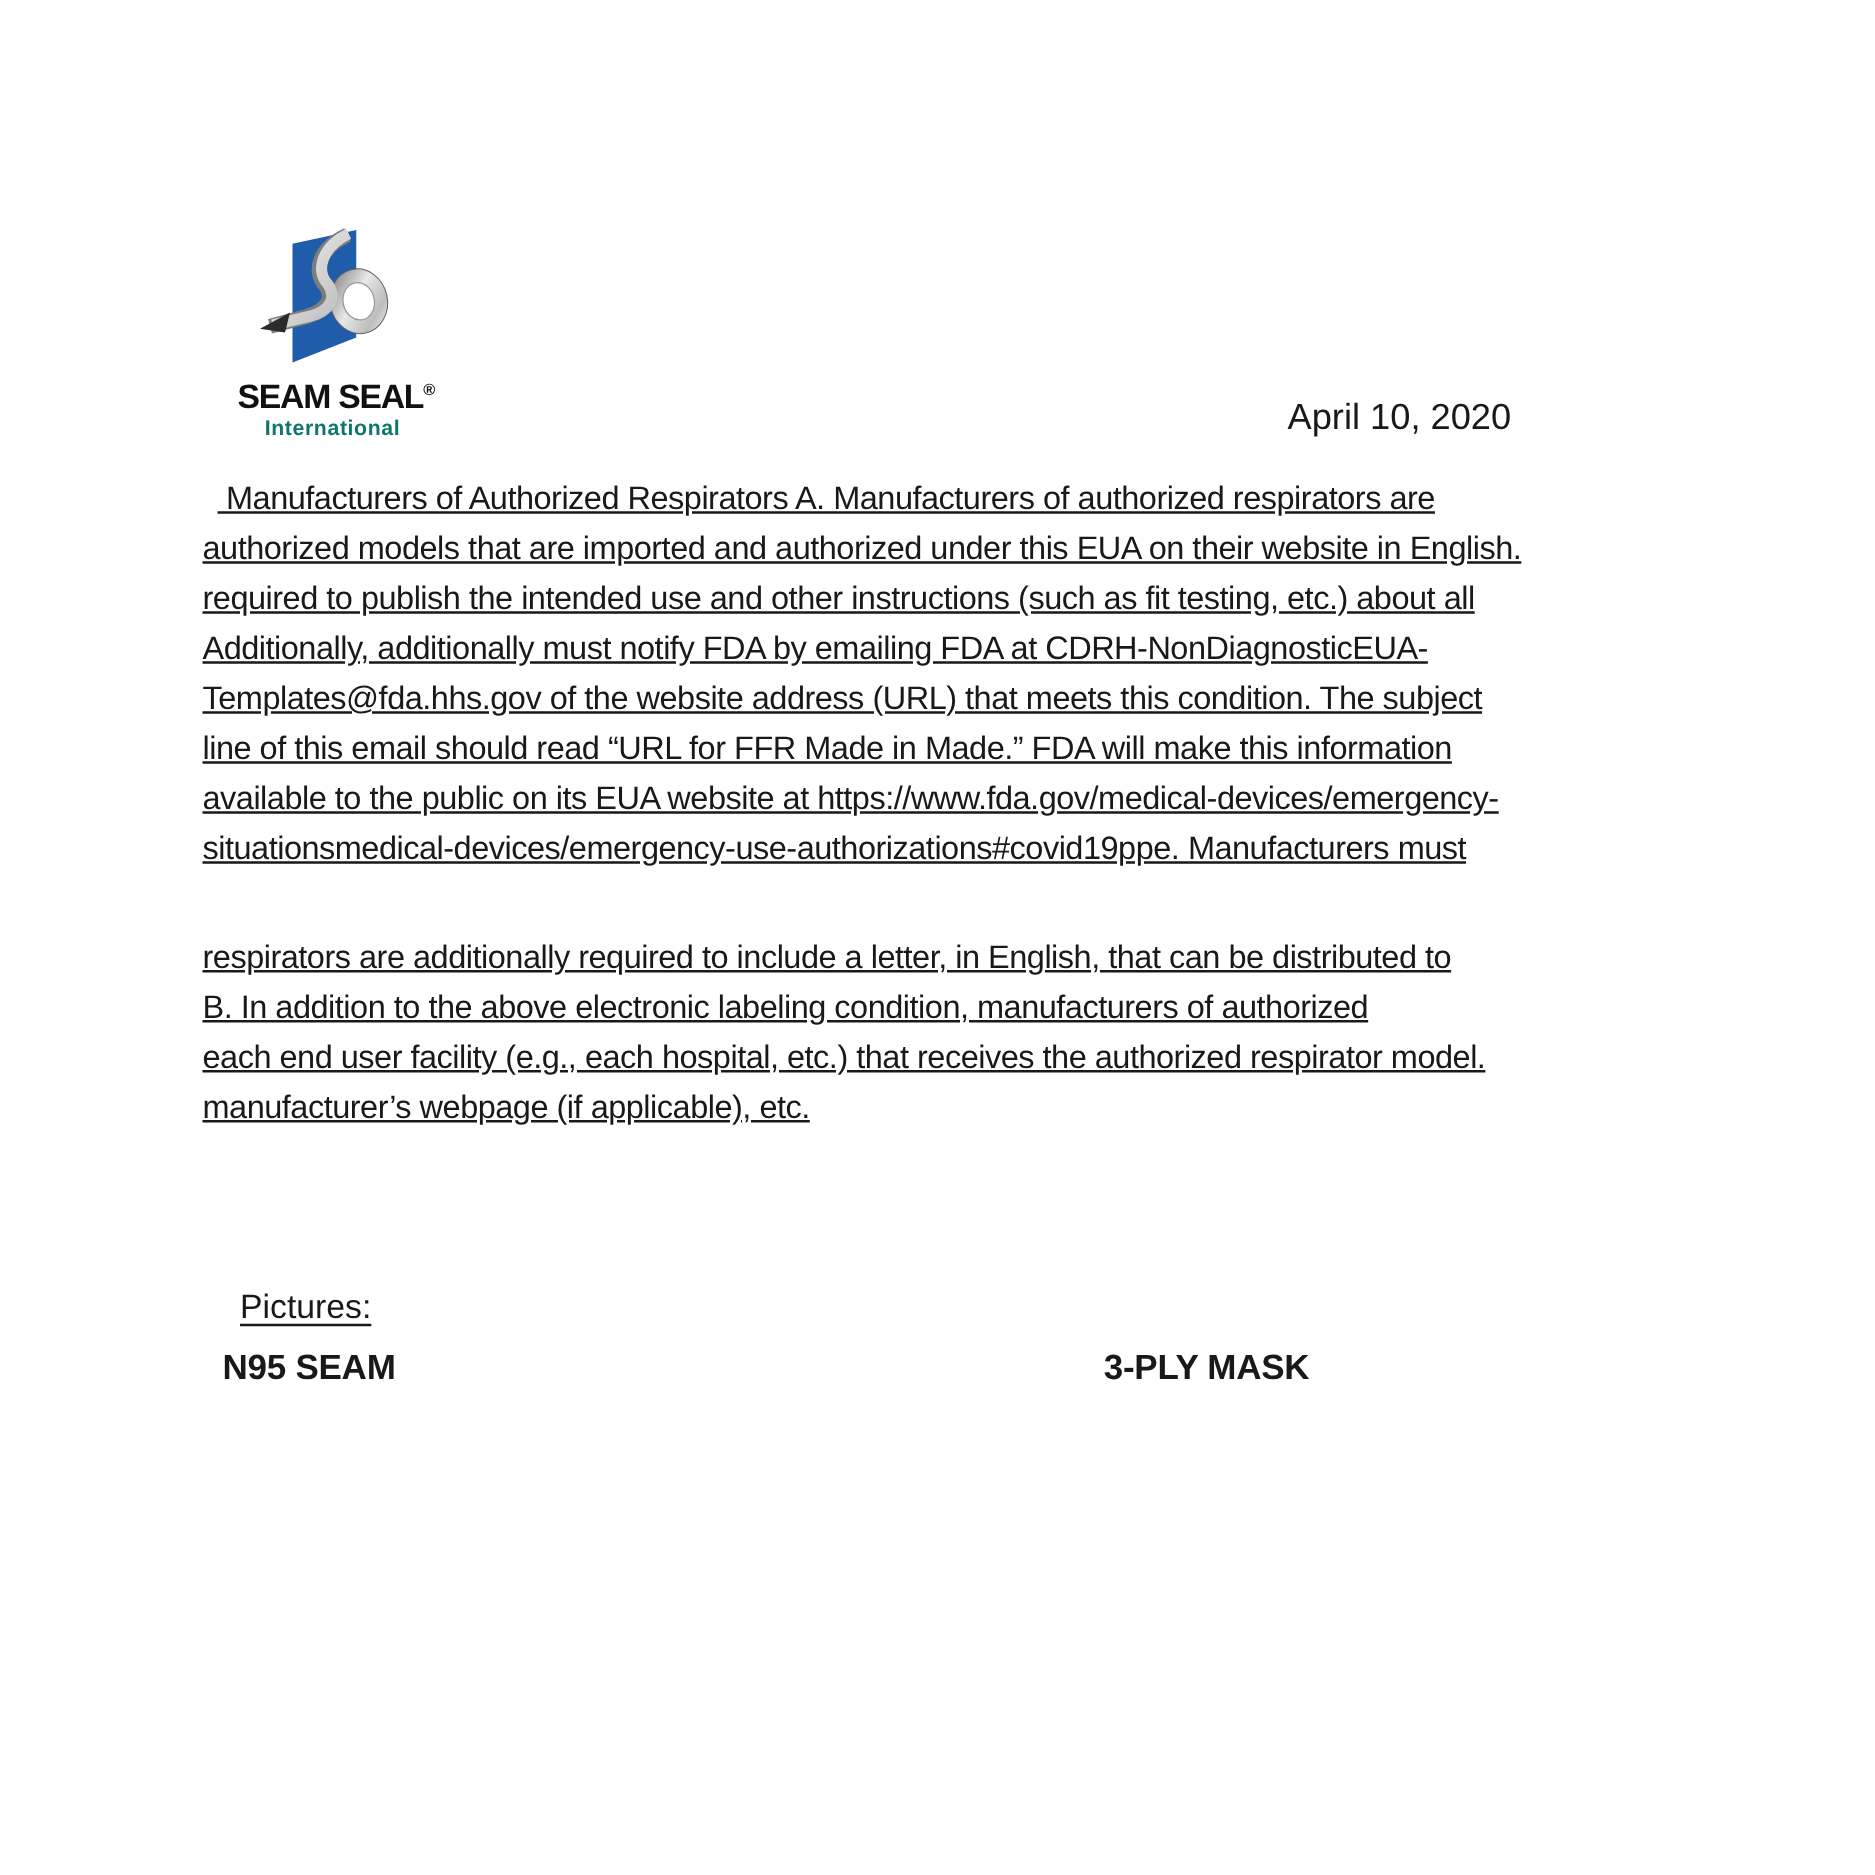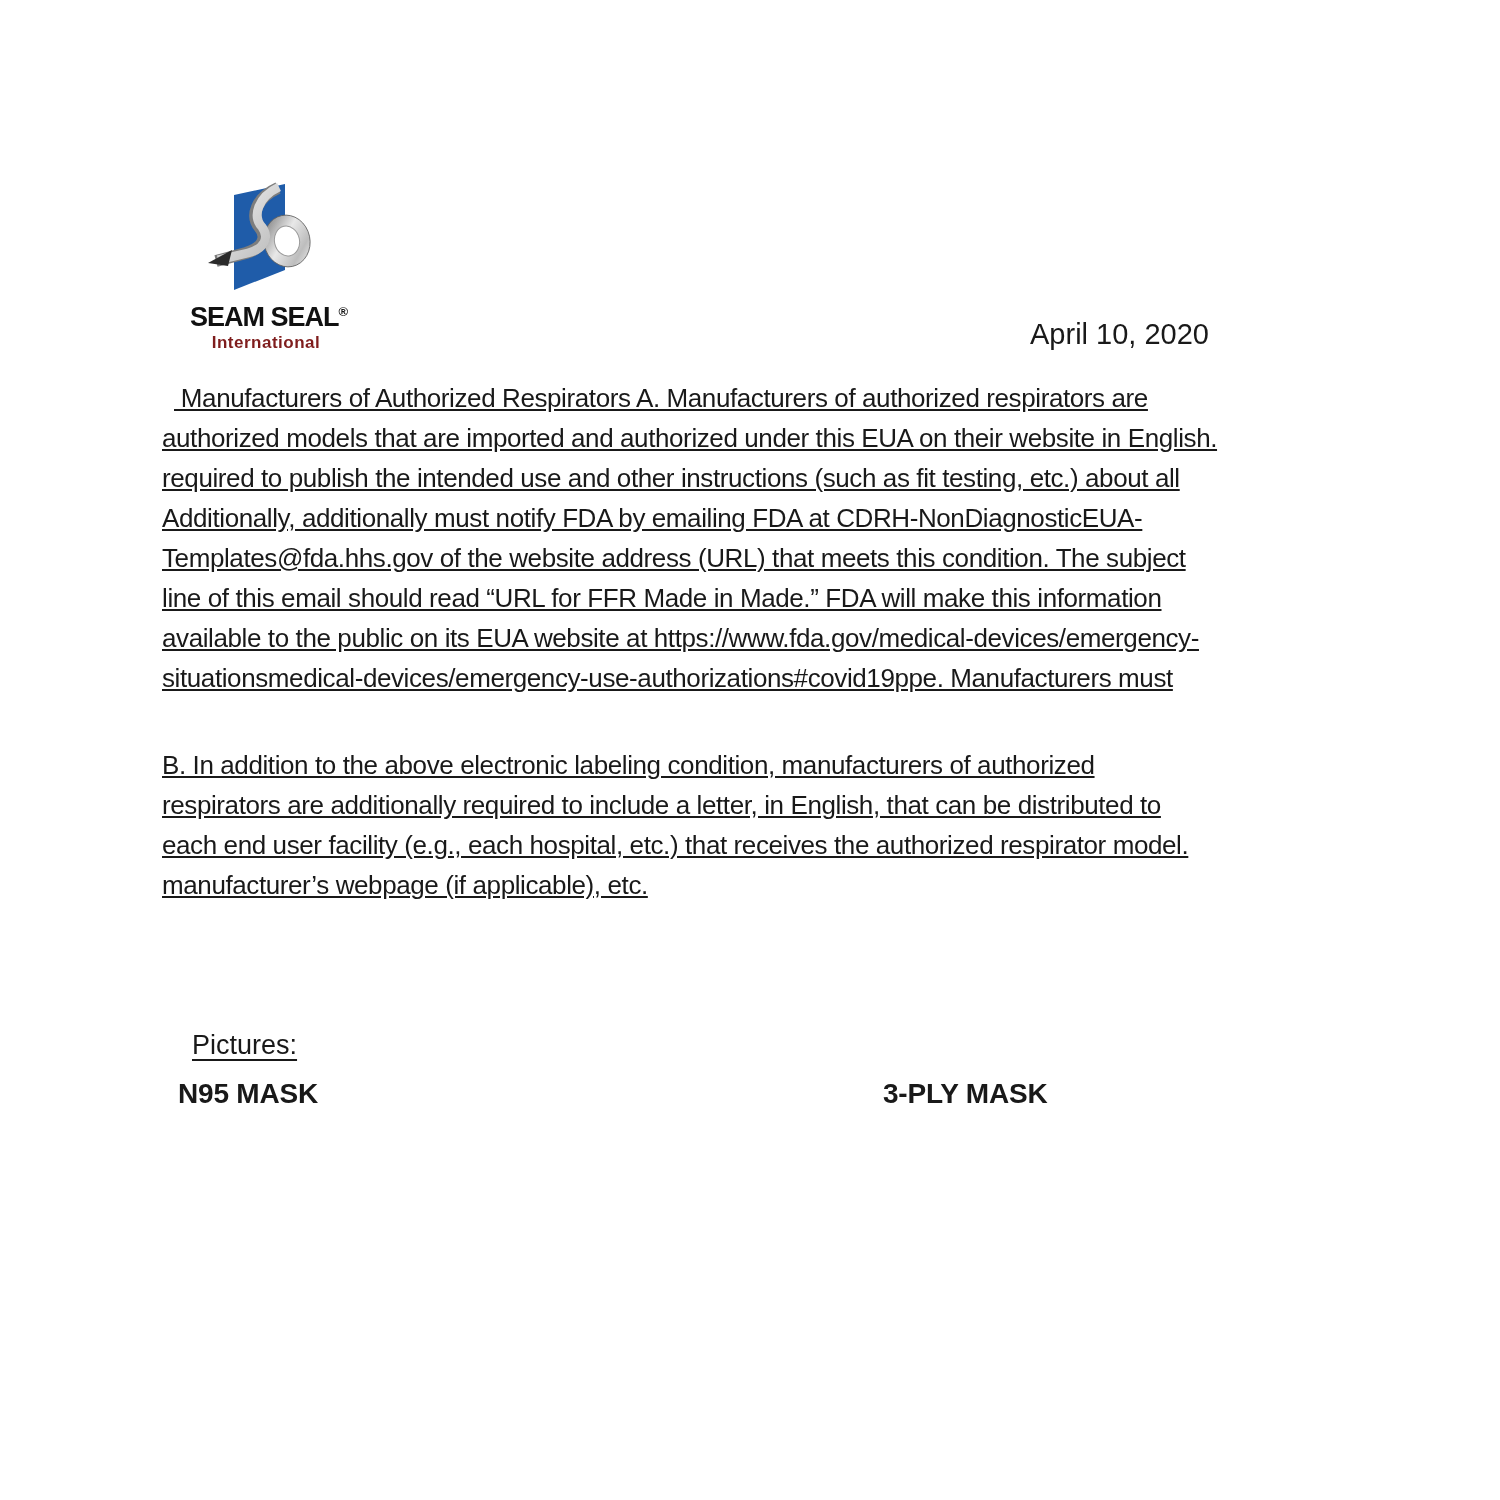--- a/index.html
+++ b/index.html
@@ -11,21 +11,21 @@
   }
 
   
   .logo { position:absolute; left:190px; top:176px; width:152px; text-align:center; }
   .logo svg { display:block; margin:0 auto; }
   .logo-name {
     margin-top:2px; font-size:27px; font-weight:bold; letter-spacing:-1px;
     color:#111; white-space:nowrap;
   }
   .logo-name sup { font-size:13px; letter-spacing:0; vertical-align:super; }
-  .logo-sub { margin-top:0px; font-size:17px; font-weight:bold; color:#7f1d1d; letter-spacing:0.5px; }
+  .logo-sub { margin-top:0px; font-size:17px; font-weight:bold; color:#0f766e; letter-spacing:0.5px; }
 
   
   .date { position:absolute; left:1030px; top:318px; font-size:29px; }
 
   
   .para { position:absolute; left:162px; }
   .para-a { top:378px; }
   .para-b { top:745px; }
   .line {
     display:block; white-space:pre; height:40px; line-height:40px;
@@ -108,28 +108,28 @@
     <span class="line">authorized models that are imported and authorized under this EUA on their website in English.</span>
     <span class="line">required to publish the intended use and other instructions (such as fit testing, etc.) about all</span>
     <span class="line">Additionally, additionally must notify FDA by emailing FDA at CDRH-NonDiagnosticEUA-</span>
     <span class="line">Templates@fda.hhs.gov of the website address (URL) that meets this condition. The subject</span>
     <span class="line">line of this email should read “URL for FFR Made in Made.” FDA will make this information</span>
     <span class="line">available to the public on its EUA website at https://www.fda.gov/medical-devices/emergency-</span>
     <span class="line">situationsmedical-devices/emergency-use-authorizations#covid19ppe. Manufacturers must</span>
   </div>
 
   <div class="para para-b">
+    <span class="line">respirators are additionally required to include a letter, in English, that can be distributed to</span>
     <span class="line">B. In addition to the above electronic labeling condition, manufacturers of authorized</span>
-    <span class="line">respirators are additionally required to include a letter, in English, that can be distributed to</span>
     <span class="line">each end user facility (e.g., each hospital, etc.) that receives the authorized respirator model.</span>
     <span class="line">manufacturer’s webpage (if applicable), etc.</span>
   </div>
 
   <div class="pictures-heading">Pictures:</div>
-  <div class="mask-label n95">N95 MASK</div>
+  <div class="mask-label n95">N95 SEAM</div>
   <div class="mask-label ply">3-PLY MASK</div>
 
   <div class="mask-photo-left">
     <div class="fold"></div>
   </div>
   <div class="mask-photo-right">
     <div class="mask-edge"></div>
   </div>
 
 </div>

